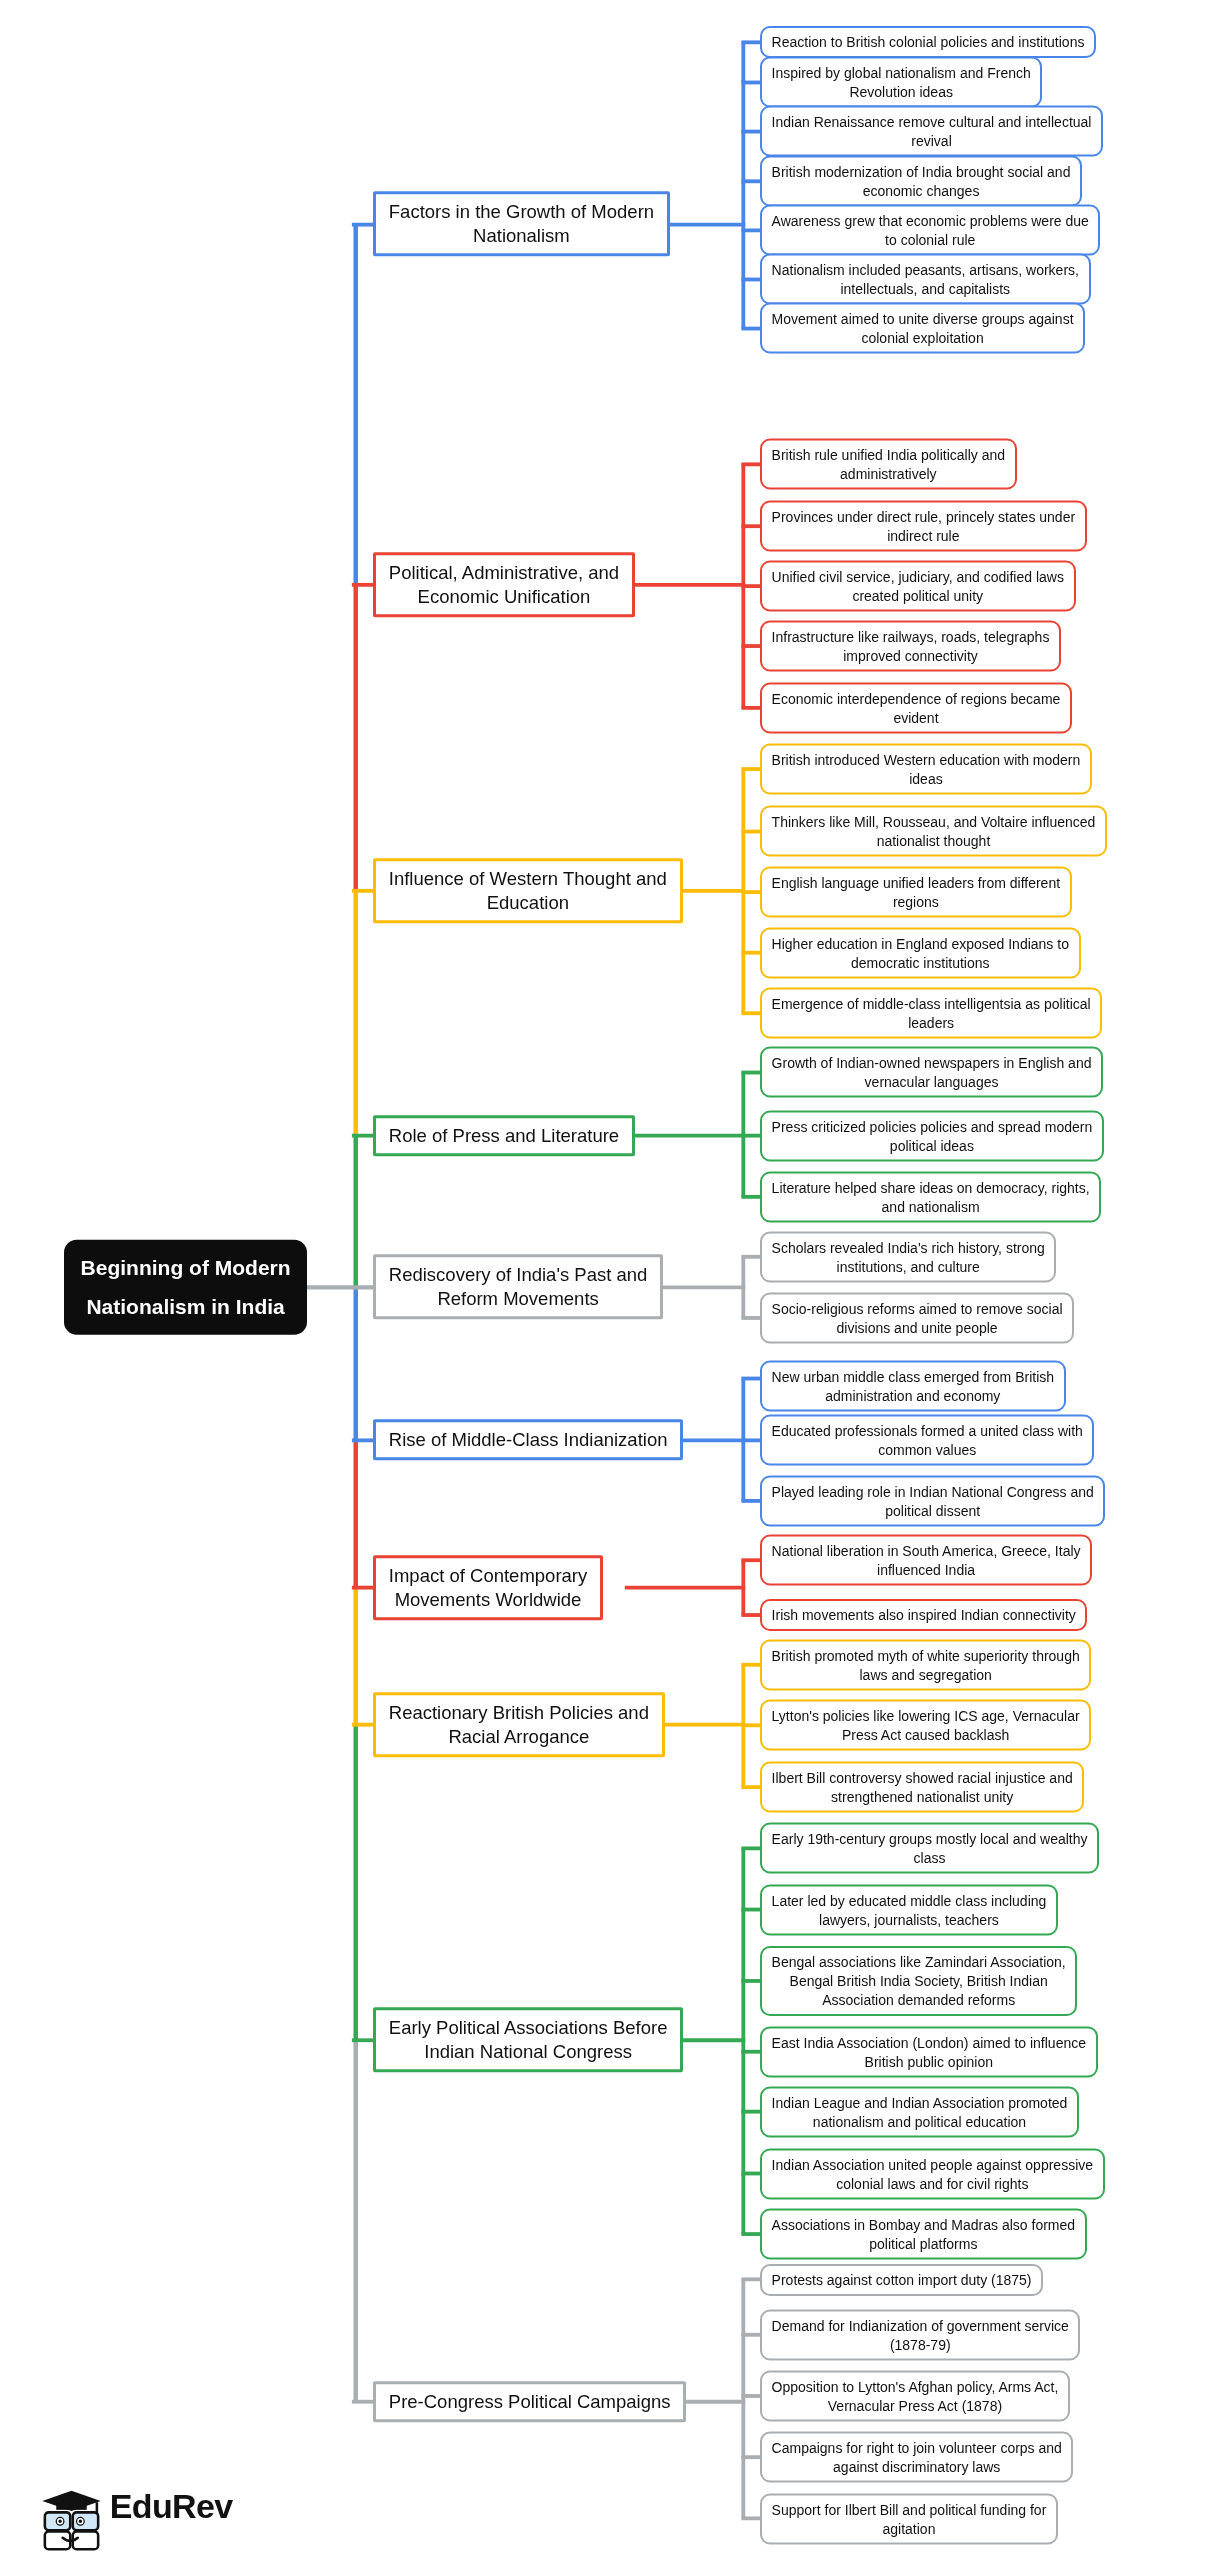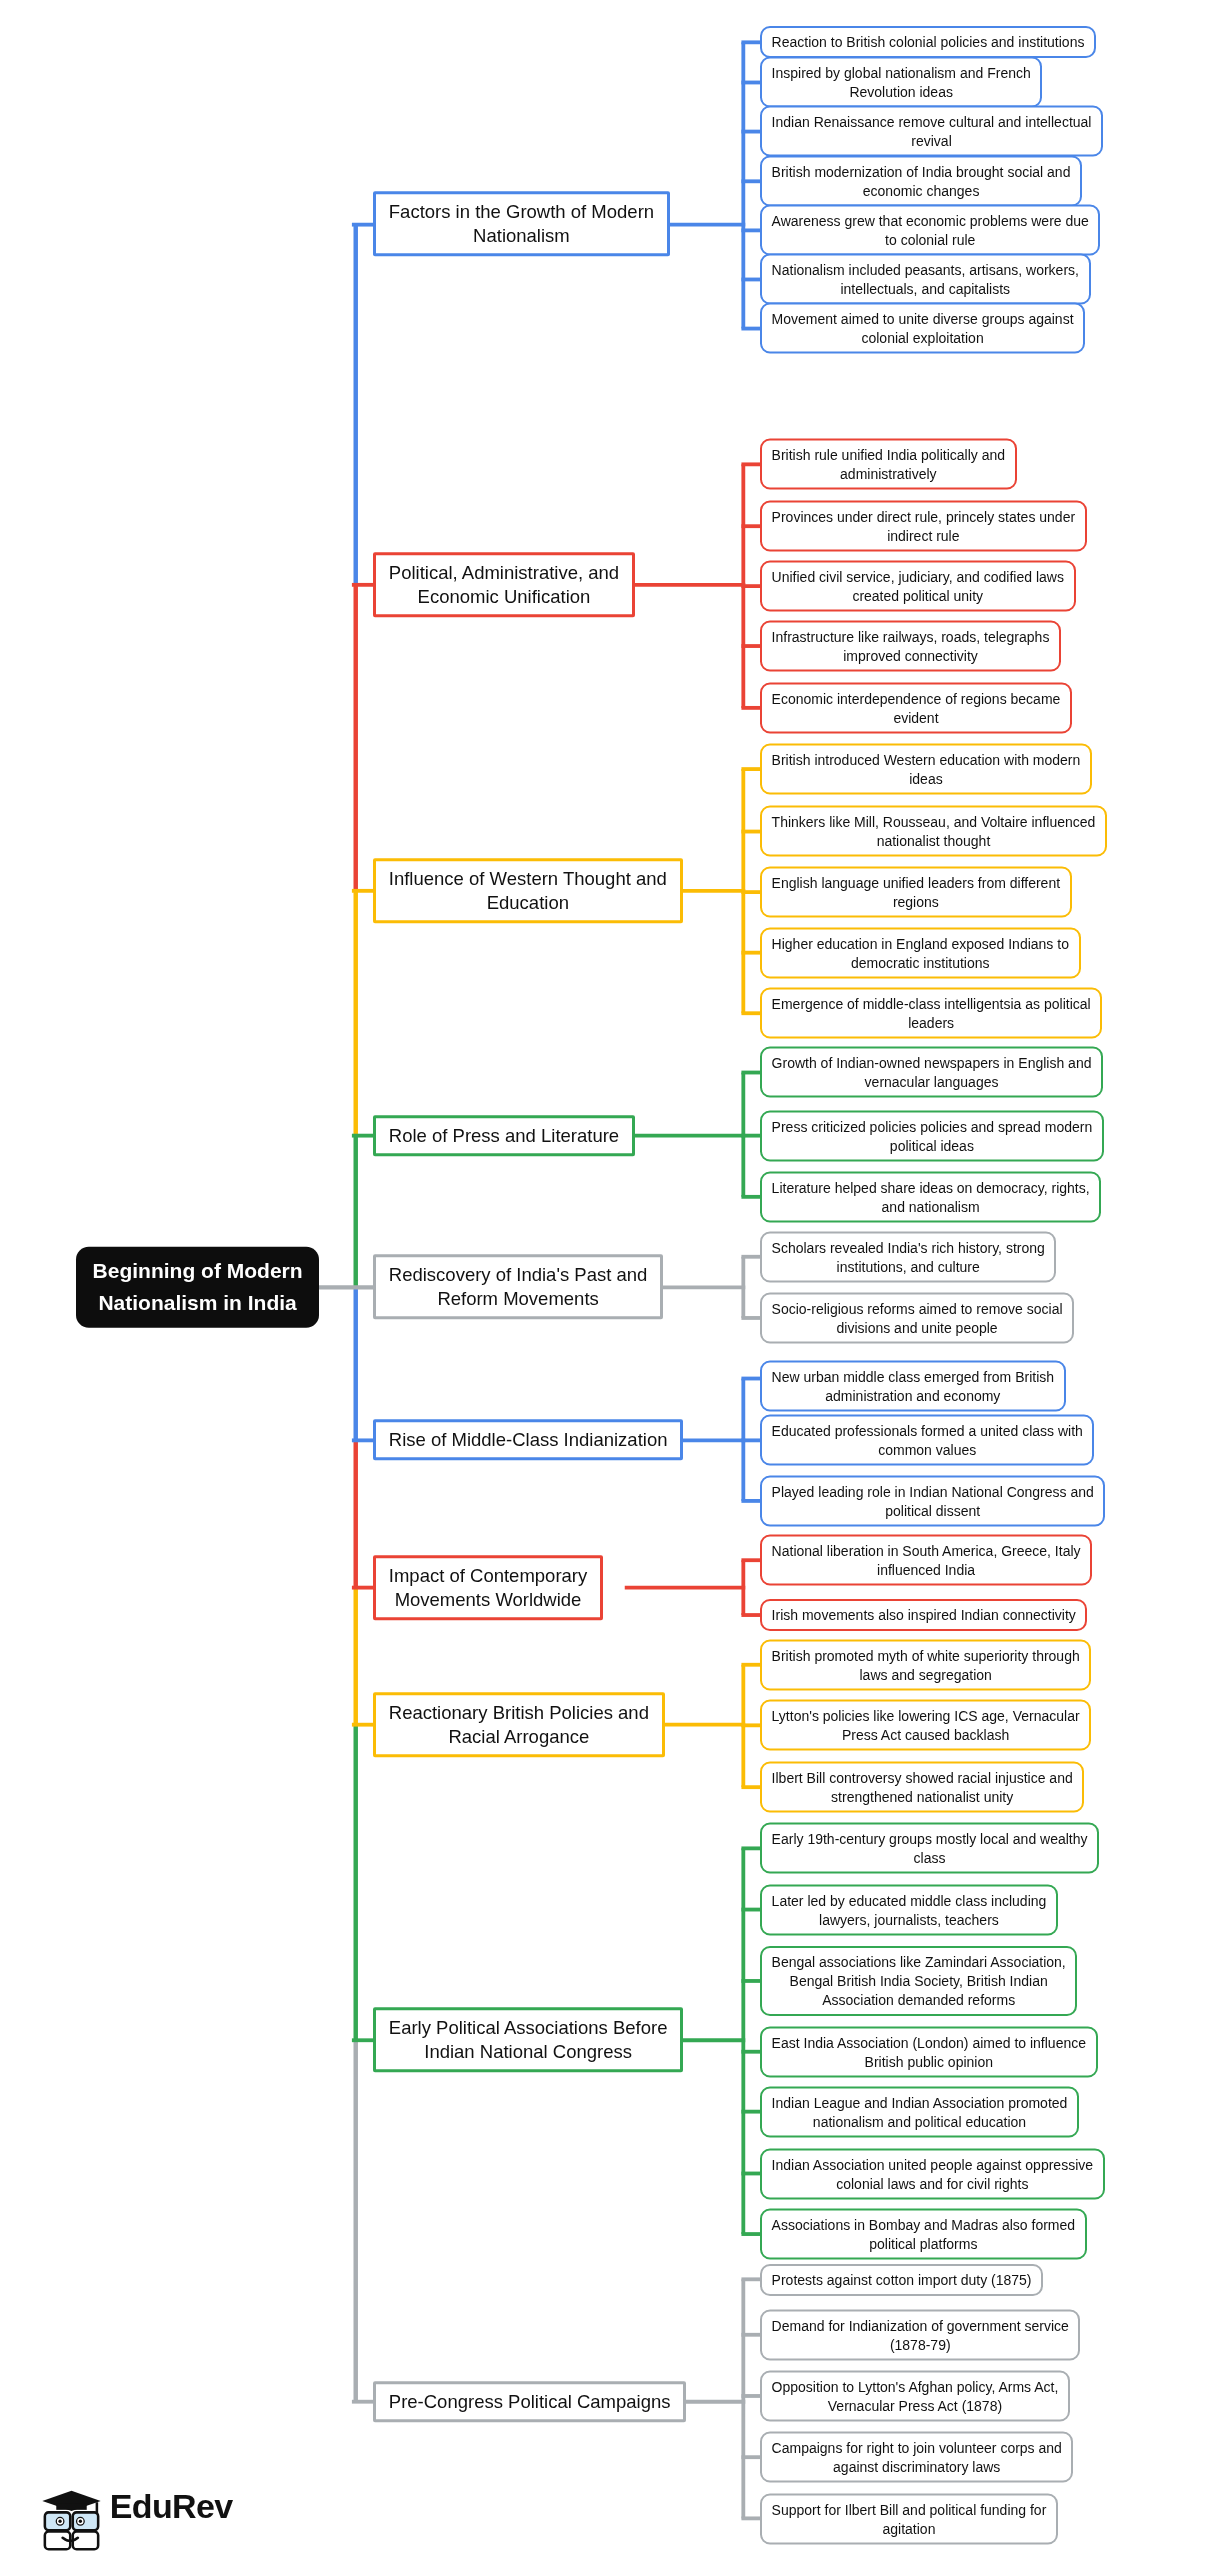--- a/index.html
+++ b/index.html
@@ -16,22 +16,22 @@
     position:absolute;transform:translateY(-50%);background:#ffffff;
     white-space:pre;text-align:center;z-index:2;box-sizing:border-box;color:#111111;
   }
   .leaf{left:760px;border:2.6px solid #000;border-radius:10px;padding:4.5px 9.6px;
         font-size:14px;line-height:19px;}
   .blabel{left:373px;border:3.2px solid #000;border-radius:2px;padding:5.7px 12.8px;
         font-size:18.5px;line-height:24px;}
   .c-blue{border-color:#4a86e8}.c-red{border-color:#ea4335}.c-yellow{border-color:#fbbc05}
   .c-green{border-color:#34a853}.c-gray{border-color:#a9aeb2}
   .root{
-    left:76px;background:#0d0d0d;color:#ffffff;border-radius:12.8px;
-    padding:8.3px 16.6px;font-size:21px;line-height:32px;font-weight:bold;border:none;
+    left:64px;background:#0d0d0d;color:#ffffff;border-radius:12.8px;
+    padding:8.3px 16.6px;font-size:21px;line-height:39px;font-weight:bold;border:none;
   }
   .logo{
     position:absolute;left:41px;top:2487px;display:flex;align-items:flex-start;gap:7.7px;z-index:2;
   }
   .wordmark{font-size:34px;font-weight:bold;color:#111111;letter-spacing:-0.6px;}
 </style>
 </head>
 <body>
 
 <svg class="connectors" width="1224" height="2576" viewBox="0 0 1920 4040">

